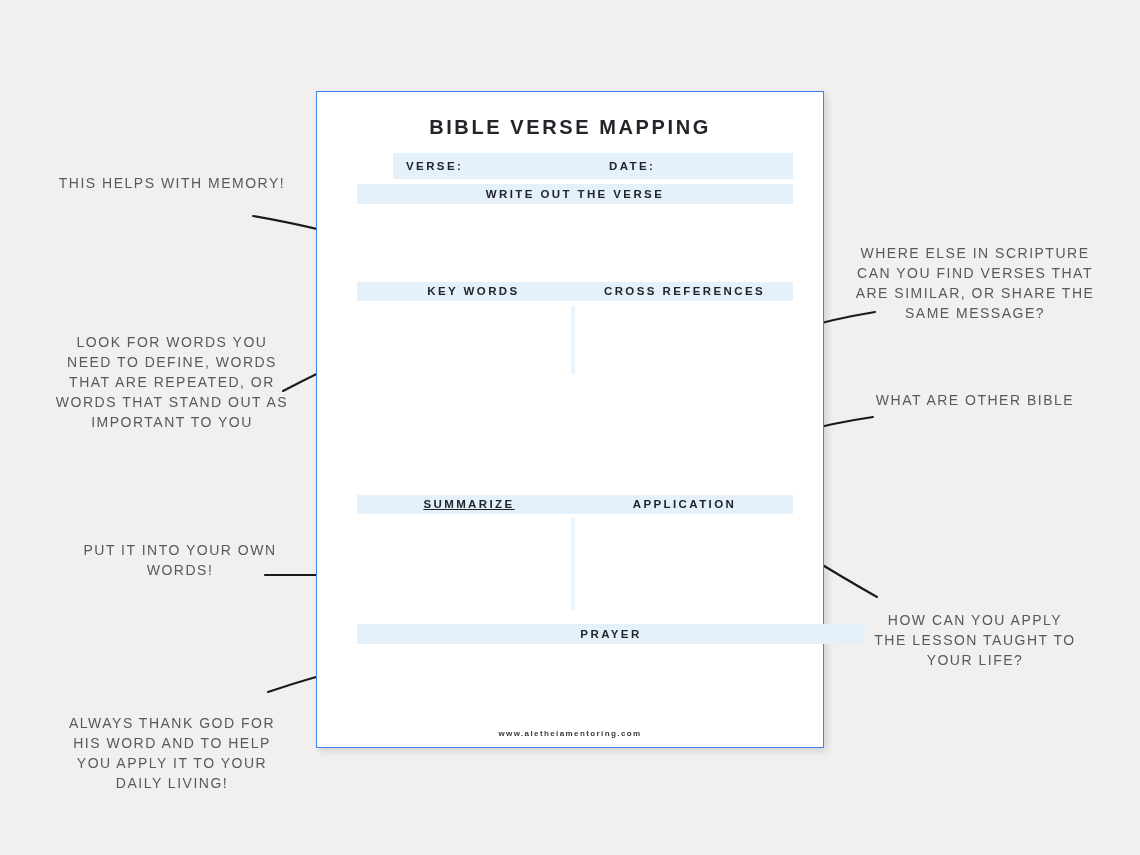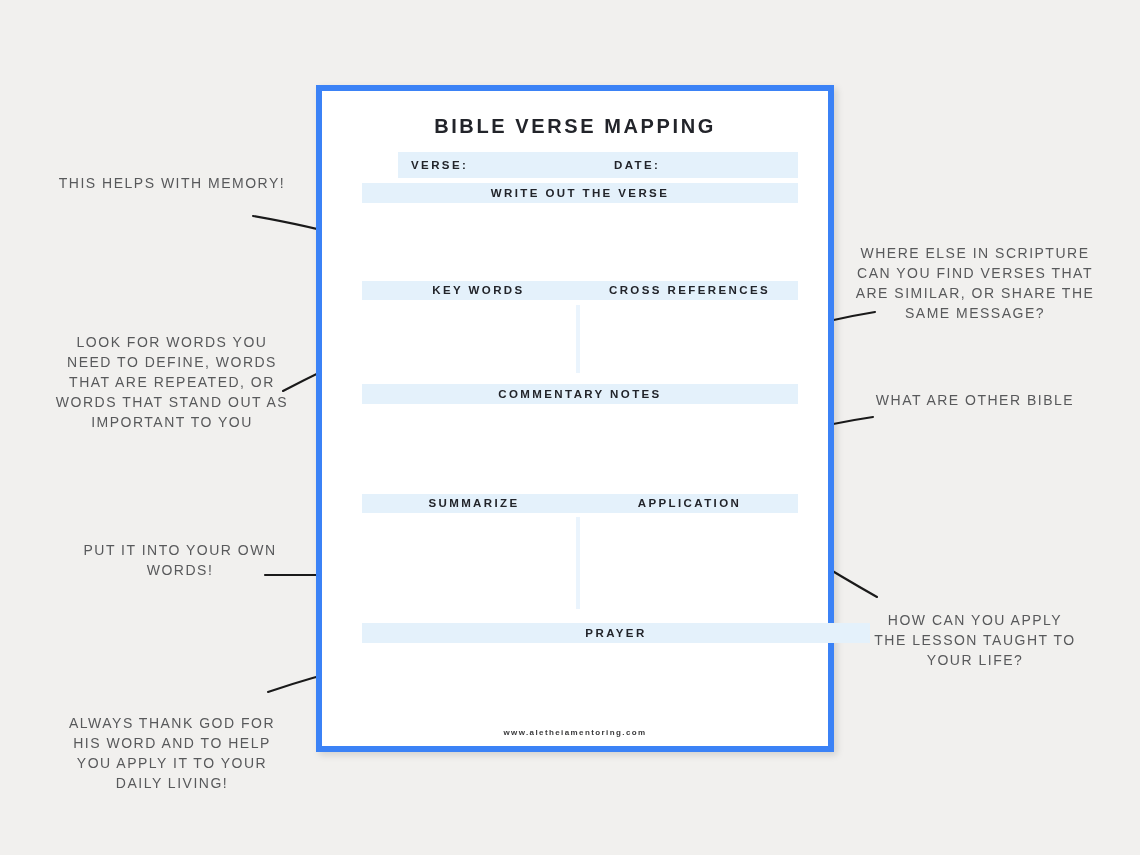--- a/index.html
+++ b/index.html
@@ -3,42 +3,42 @@
 <meta charset="utf-8">
 <style>
   html,body{margin:0;padding:0;background:#f1f0ee;}
   .canvas{
     position:relative;width:1140px;height:855px;overflow:hidden;
     background:var(--bg,#f1f0ee);
     font-family:"Liberation Sans",sans-serif;
   }
   
   .page{
-    position:absolute;left:316px;top:85px;width:506px;height:655px;
+    position:absolute;left:316px;top:91px;width:506px;height:655px;
     background:var(--page,#ffffff);
-    border:6px solid #3b82f6;
+    border:1px solid #3b82f6;
     box-shadow:3px 3px 7px rgba(0,0,0,.13);
   }
   .title{
     position:absolute;top:24px;left:0;width:100%;
     text-align:center;font-size:20px;font-weight:700;letter-spacing:2.6px;
     color:var(--head,#1f2127);
   }
   .bar{
     position:absolute;background:var(--bar,#e4f1fb);
     color:var(--head,#23252b);font-size:11.5px;font-weight:700;letter-spacing:2.4px;
   }
   .bar.center{text-align:center;}
   .verse-cell{left:40px;width:229px;top:61px;height:26px;line-height:26px;padding-left:13px;box-sizing:border-box;margin-left:36px;}
   .date-cell{left:277px;width:199px;top:61px;height:26px;line-height:26px;padding-left:15px;box-sizing:border-box;}
   .write-bar{left:40px;width:436px;top:92px;height:20px;line-height:20px;}
   .keywords-bar{left:40px;width:233px;top:190px;height:19px;line-height:19px;}
   .crossref-bar{left:259px;width:217px;top:190px;height:19px;line-height:19px;}
   .commentary-bar{left:40px;width:436px;top:293px;height:20px;line-height:20px;}
-  .summarize-bar{left:40px;width:224px;top:403px;height:19px;line-height:19px;}
+  .summarize-bar{left:40px;width:224px;top:403px;height:19px;line-height:19px;text-decoration:underline;}
   .application-bar{left:259px;width:217px;top:403px;height:19px;line-height:19px;}
   .prayer-bar{left:40px;width:508px;top:532px;height:20px;line-height:20px;}
   .vdiv{position:absolute;left:254px;width:4px;background:var(--divider,#eaf4fd);}
   .vdiv.d1{top:214px;height:68px;}
   .vdiv.d2{top:426px;height:92px;}
   .area{position:absolute;background:transparent;}
   .a-verse{left:40px;top:112px;width:436px;height:72px;}
   .a-key{left:40px;top:209px;width:214px;height:78px;}
   .a-cross{left:259px;top:209px;width:217px;height:78px;}
   .a-comm{left:40px;top:313px;width:436px;height:84px;}
@@ -93,21 +93,20 @@
 
     <div class="bar center write-bar">WRITE OUT THE VERSE</div>
     <div class="area a-verse"></div>
 
     <div class="bar center keywords-bar">KEY WORDS</div>
     <div class="bar center crossref-bar">CROSS REFERENCES</div>
     <div class="area a-key"></div>
     <div class="area a-cross"></div>
     <div class="vdiv d1"></div>
 
-    <div class="bar center commentary-bar">COMMENTARY NOTES</div>
     <div class="area a-comm"></div>
 
     <div class="bar center summarize-bar">SUMMARIZE</div>
     <div class="bar center application-bar">APPLICATION</div>
     <div class="area a-summ"></div>
     <div class="area a-app"></div>
     <div class="vdiv d2"></div>
 
     <div class="bar center prayer-bar">PRAYER</div>
     <div class="area a-prayer"></div>

